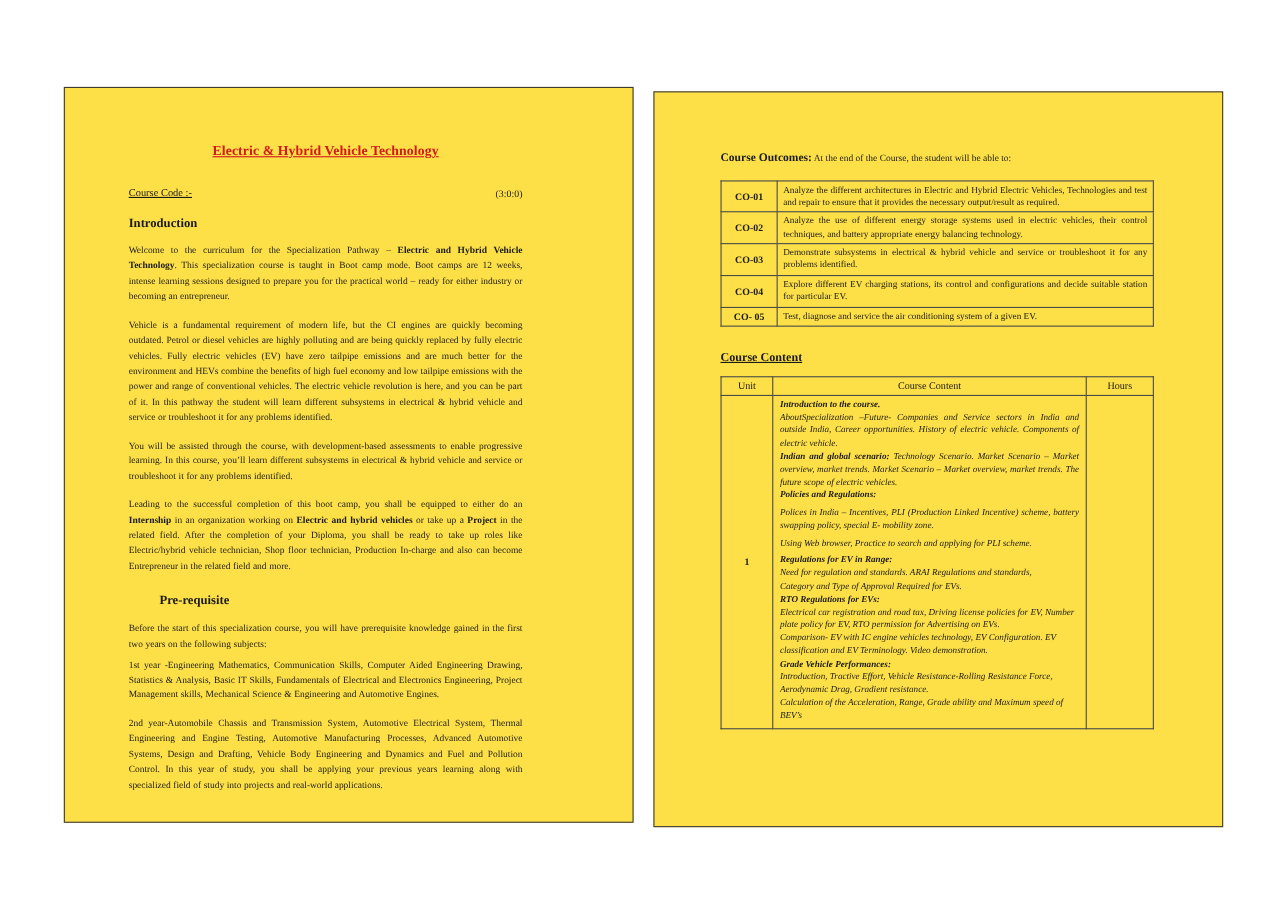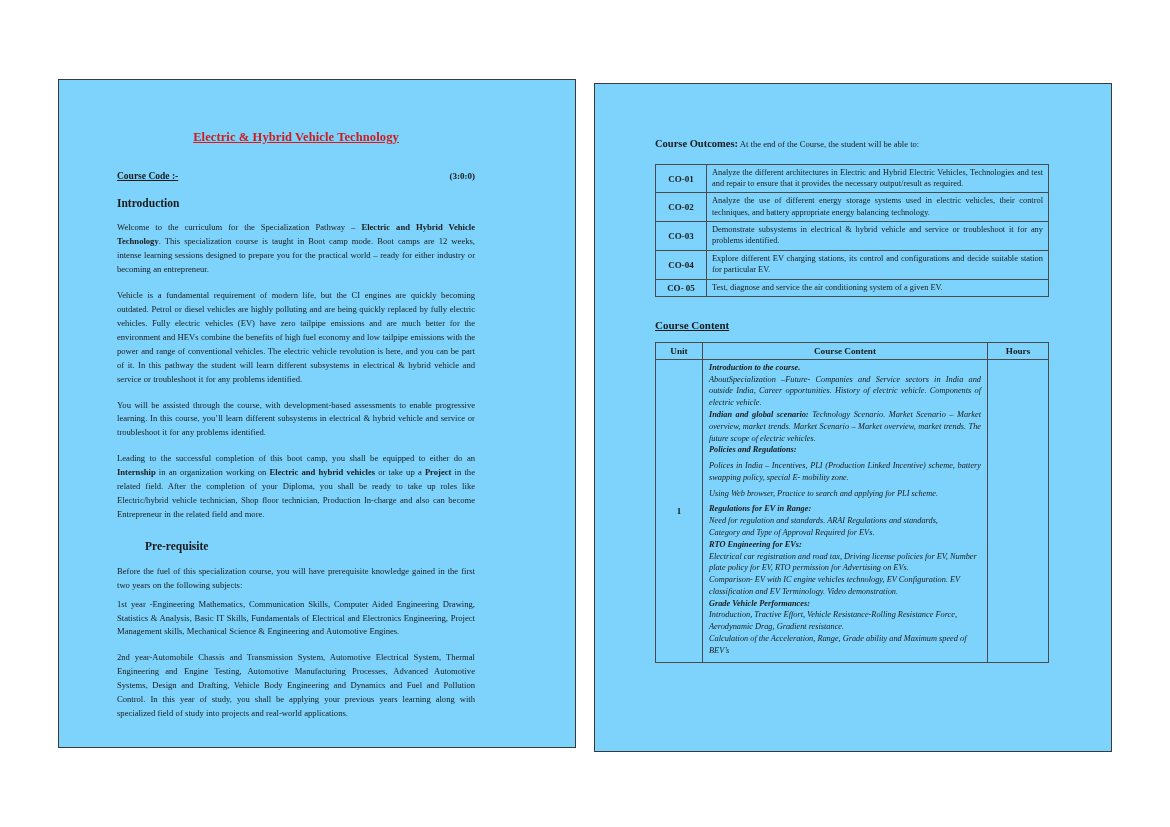--- a/index.html
+++ b/index.html
@@ -11,21 +11,21 @@
     width: 1170px;
     height: 827px;
     position: relative;
     font-family: "Liberation Serif", "DejaVu Serif", serif;
     color: #1a1a1a;
     overflow: hidden;
   }
 
   .page {
     position: absolute;
-    background: #7dd3fc;
+    background: #fde047;
     border: 1.5px solid #3a3a3a;
     box-sizing: border-box;
     overflow: hidden;
   }
   .page-left {
     left: 58px;
     top: 79px;
     width: 518px;
     height: 669px;
   }
@@ -59,21 +59,21 @@
     letter-spacing: 0.1px;
     margin: 0 0 25px 0;
     line-height: 1.25;
   }
 
   .code-row {
     display: flex;
     justify-content: space-between;
     align-items: center;
     font-size: 9.5px;
-    font-weight: bold;
+    font-weight: normal;
     margin: 0 0 16px 0;
   }
   .code-label { text-decoration: underline; }
   .code-value { font-size: 9px; }
 
   h2.section-head {
     font-size: 11.5px;
     font-weight: bold;
     margin: 0 0 11px 0;
     line-height: 1.2;
@@ -130,21 +130,21 @@
 
   .content-head {
     font-size: 11px;
     font-weight: bold;
     text-decoration: underline;
     margin: 0 0 11px 0;
   }
 
   .cc-table th {
     text-align: center;
-    font-weight: bold;
+    font-weight: normal;
     font-size: 9.2px;
     padding: 3px 2px;
     vertical-align: middle;
   }
   .cc-table th.col-unit { width: 42px; }
   .cc-table th.col-hours { width: 56px; text-align: center; }
   .cc-table td.unit-cell {
     text-align: center;
     vertical-align: middle;
     font-weight: bold;
@@ -183,21 +183,21 @@
     <div id="intro-paras">
         <p class="para"><span>Welcome to the curriculum for the Specialization Pathway – </span><b>Electric and Hybrid Vehicle Technology</b><span>. This specialization course is taught in Boot camp mode. Boot camps are 12 weeks, intense learning sessions designed to prepare you for the practical world – ready for either industry or becoming an entrepreneur.</span></p>
         <p class="para"><span>Vehicle is a fundamental requirement of modern life, but the CI engines are quickly becoming outdated. Petrol or diesel vehicles are highly polluting and are being quickly replaced by fully electric vehicles. Fully electric vehicles (EV) have zero tailpipe emissions and are much better for the environment and HEVs combine the benefits of high fuel economy and low tailpipe emissions with the power and range of conventional vehicles. The electric vehicle revolution is here, and you can be part of it. In this pathway the student will learn different subsystems in electrical &amp; hybrid vehicle and service or troubleshoot it for any problems identified.</span></p>
         <p class="para"><span>You will be assisted through the course, with development-based assessments to enable progressive learning. In this course, you’ll learn different subsystems in electrical &amp; hybrid vehicle and service or troubleshoot it for any problems identified.</span></p>
         <p class="para"><span>Leading to the successful completion of this boot camp, you shall be equipped to either do an </span><b>Internship</b><span> in an organization working on </span><b>Electric and hybrid vehicles</b><span> or take up a </span><b>Project</b><span> in the related field. After the completion of your Diploma, you shall be ready to take up roles like Electric/hybrid vehicle technician, Shop floor technician, Production In-charge and also can become Entrepreneur in the related field and more.</span></p>
       </div>
 
     <h2 class="section-head spaced-top">Pre-requisite</h2>
 
     <div id="prereq-paras">
-        <p class="para tight"><span>Before the fuel of this specialization course, you will have prerequisite knowledge gained in the first two years on the following subjects:</span></p>
+        <p class="para tight"><span>Before the start of this specialization course, you will have prerequisite knowledge gained in the first two years on the following subjects:</span></p>
         <p class="para"><span>1st year -Engineering Mathematics, Communication Skills, Computer Aided Engineering Drawing, Statistics &amp; Analysis, Basic IT Skills, Fundamentals of Electrical and Electronics Engineering, Project Management skills, Mechanical Science &amp; Engineering and Automotive Engines.</span></p>
         <p class="para"><span>2nd year-Automobile Chassis and Transmission System, Automotive Electrical System, Thermal Engineering and Engine Testing, Automotive Manufacturing Processes, Advanced Automotive Systems, Design and Drafting, Vehicle Body Engineering and Dynamics and Fuel and Pollution Control. In this year of study, you shall be applying your previous years learning along with specialized field of study into projects and real-world applications.</span></p>
       </div>
 
   </div>
 </div>
 
 <div class="page page-right">
   <div class="page-inner-right">
 
@@ -246,21 +246,21 @@
             <td class="content-cell">
               <p class="cc-line b"><span>Introduction to the course.</span></p>
               <p class="cc-line j"><span>AboutSpecialization –Future- Companies and Service sectors in India and outside India, Career opportunities. History of electric vehicle. Components of electric vehicle.</span></p>
               <p class="cc-line j"><span class="bhead">Indian and global scenario:</span><span> Technology Scenario. Market Scenario – Market overview, market trends. Market Scenario – Market overview, market trends. The future scope of electric vehicles.</span></p>
               <p class="cc-line b"><span>Policies and Regulations:</span></p>
               <p class="cc-line j gap"><span>Polices in India – Incentives, PLI (Production Linked Incentive) scheme, battery swapping policy, special E- mobility zone.</span></p>
               <p class="cc-line j gap"><span>Using Web browser, Practice to search and applying for PLI scheme.</span></p>
               <p class="cc-line b gap"><span>Regulations for EV in Range:</span></p>
               <p class="cc-line"><span>Need for regulation and standards. ARAI Regulations and standards,</span></p>
               <p class="cc-line"><span>Category and Type of Approval Required for EVs.</span></p>
-              <p class="cc-line b"><span>RTO Engineering for EVs:</span></p>
+              <p class="cc-line b"><span>RTO Regulations for EVs:</span></p>
               <p class="cc-line"><span>Electrical car registration and road tax, Driving license policies for EV, Number plate policy for EV, RTO permission for Advertising on EVs.</span></p>
               <p class="cc-line"><span>Comparison- EV with IC engine vehicles technology, EV Configuration. EV classification and EV Terminology. Video demonstration.</span></p>
               <p class="cc-line b"><span>Grade Vehicle Performances:</span></p>
               <p class="cc-line"><span>Introduction, Tractive Effort, Vehicle Resistance-Rolling Resistance Force, Aerodynamic Drag, Gradient resistance.</span></p>
               <p class="cc-line"><span>Calculation of the Acceleration, Range, Grade ability and Maximum speed of BEV’s</span></p>
             </td>
             <td class="hours-cell"></td>
           </tr>
         </tbody>
     </table>

